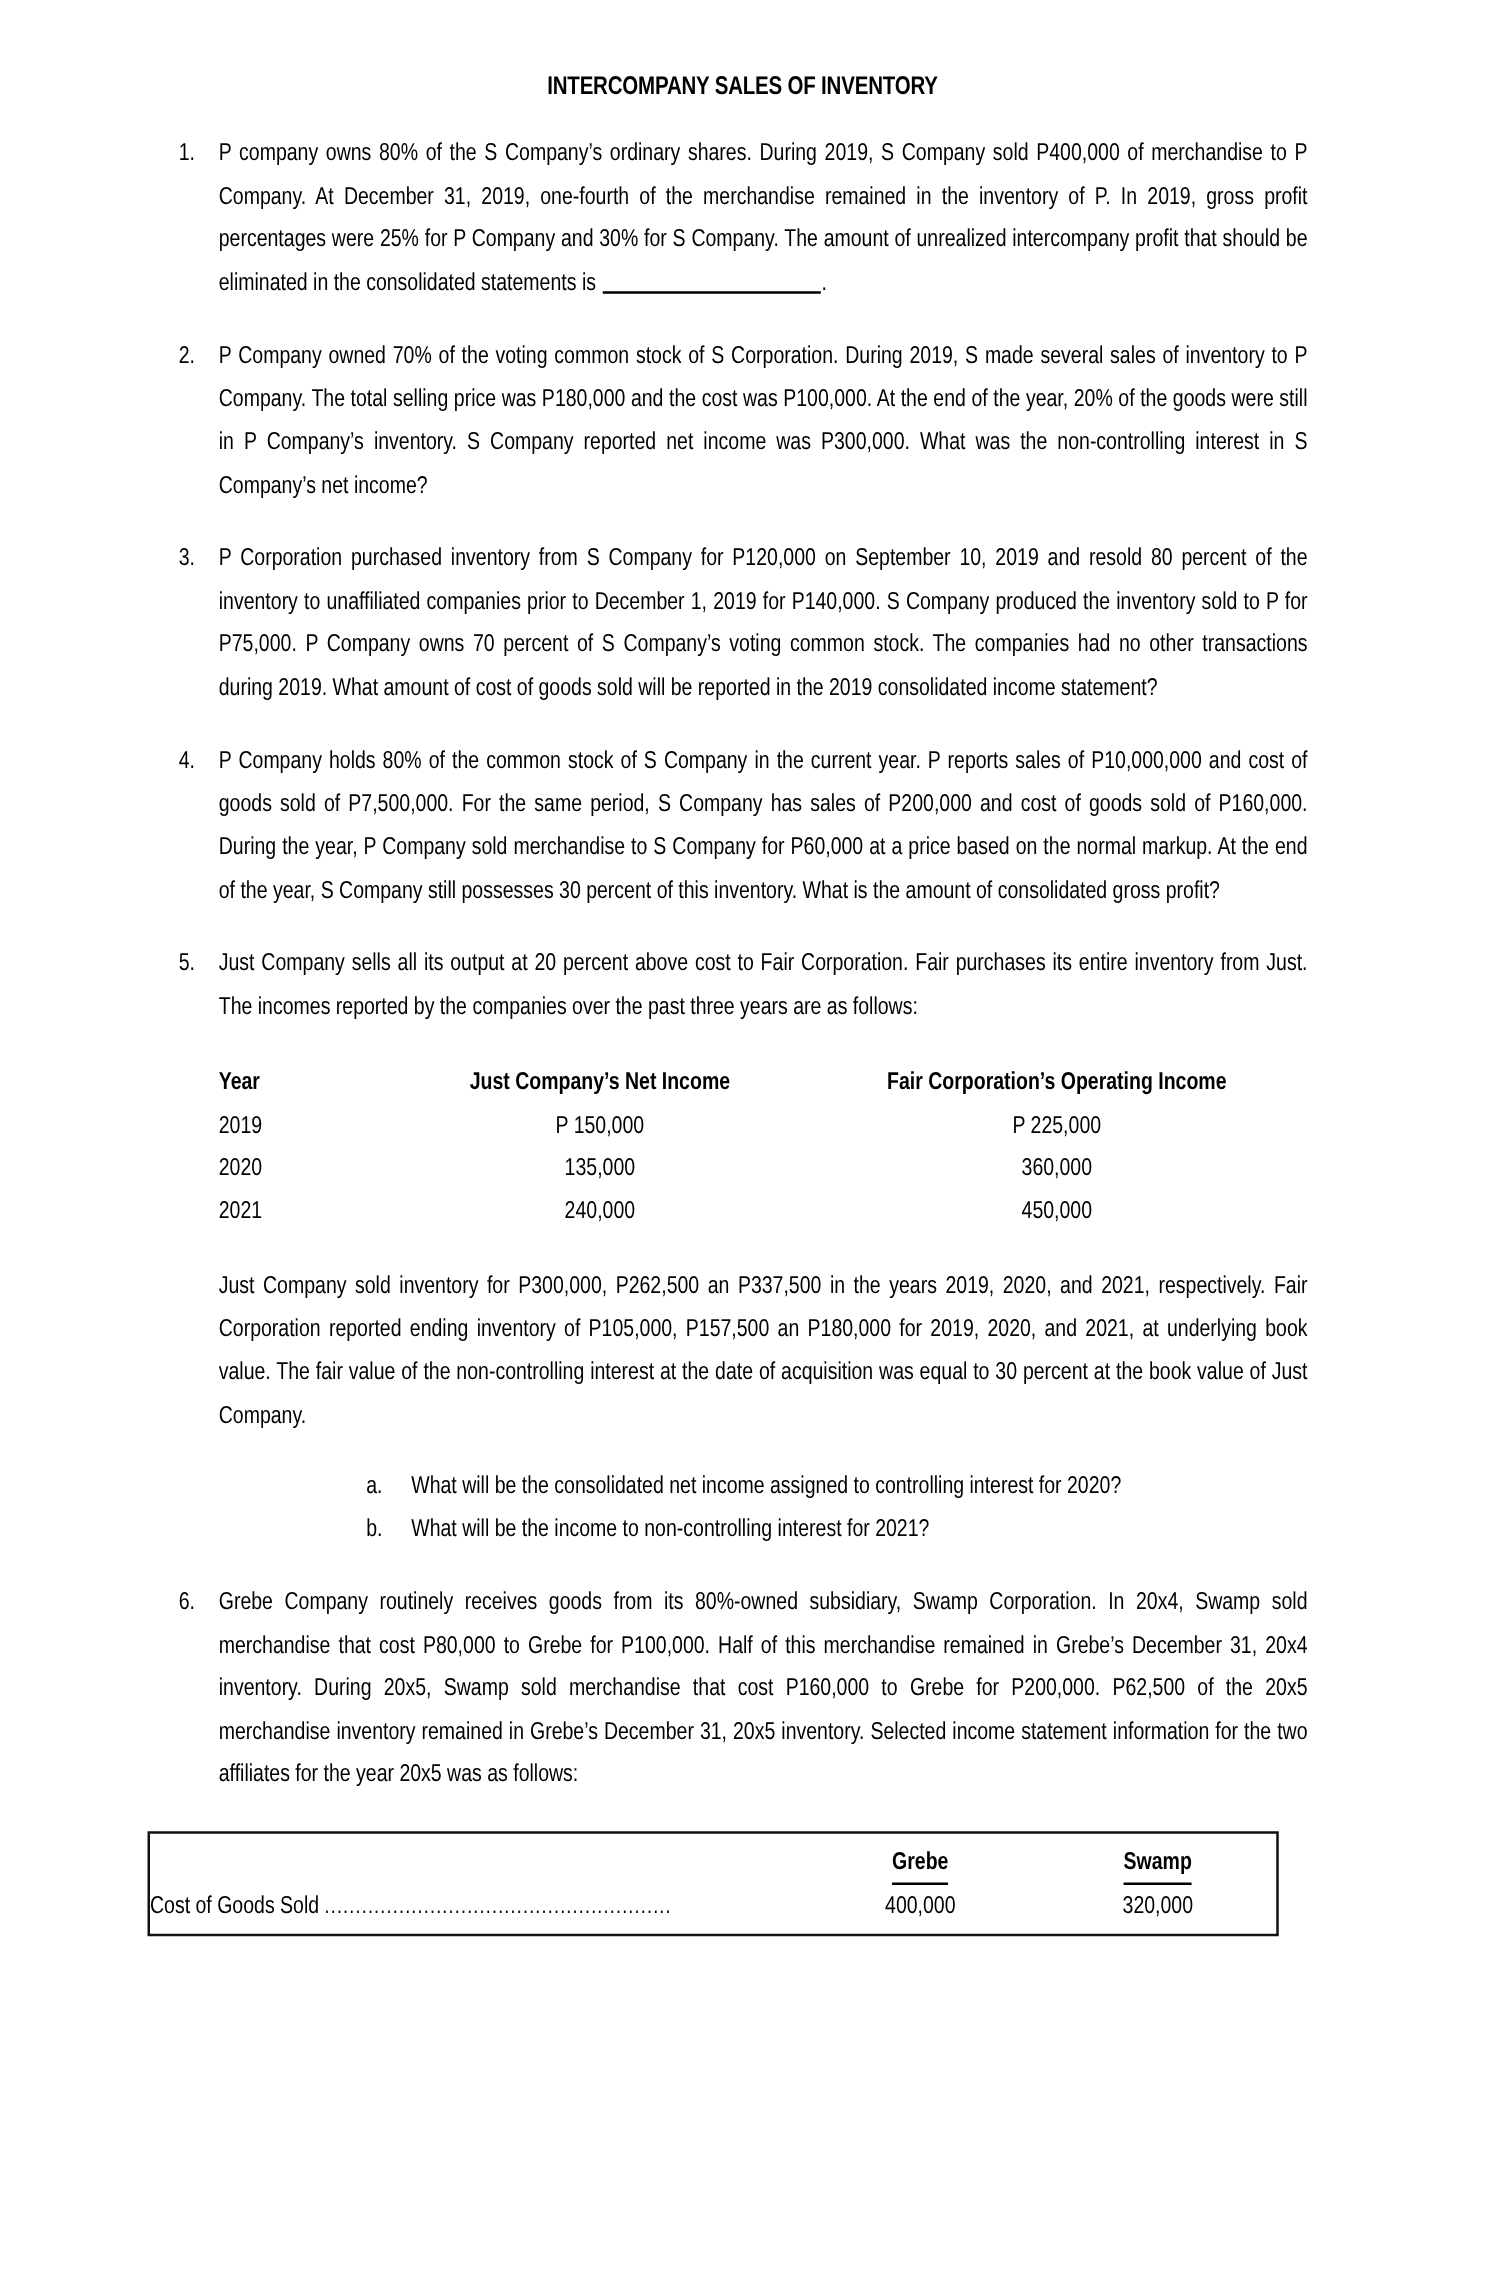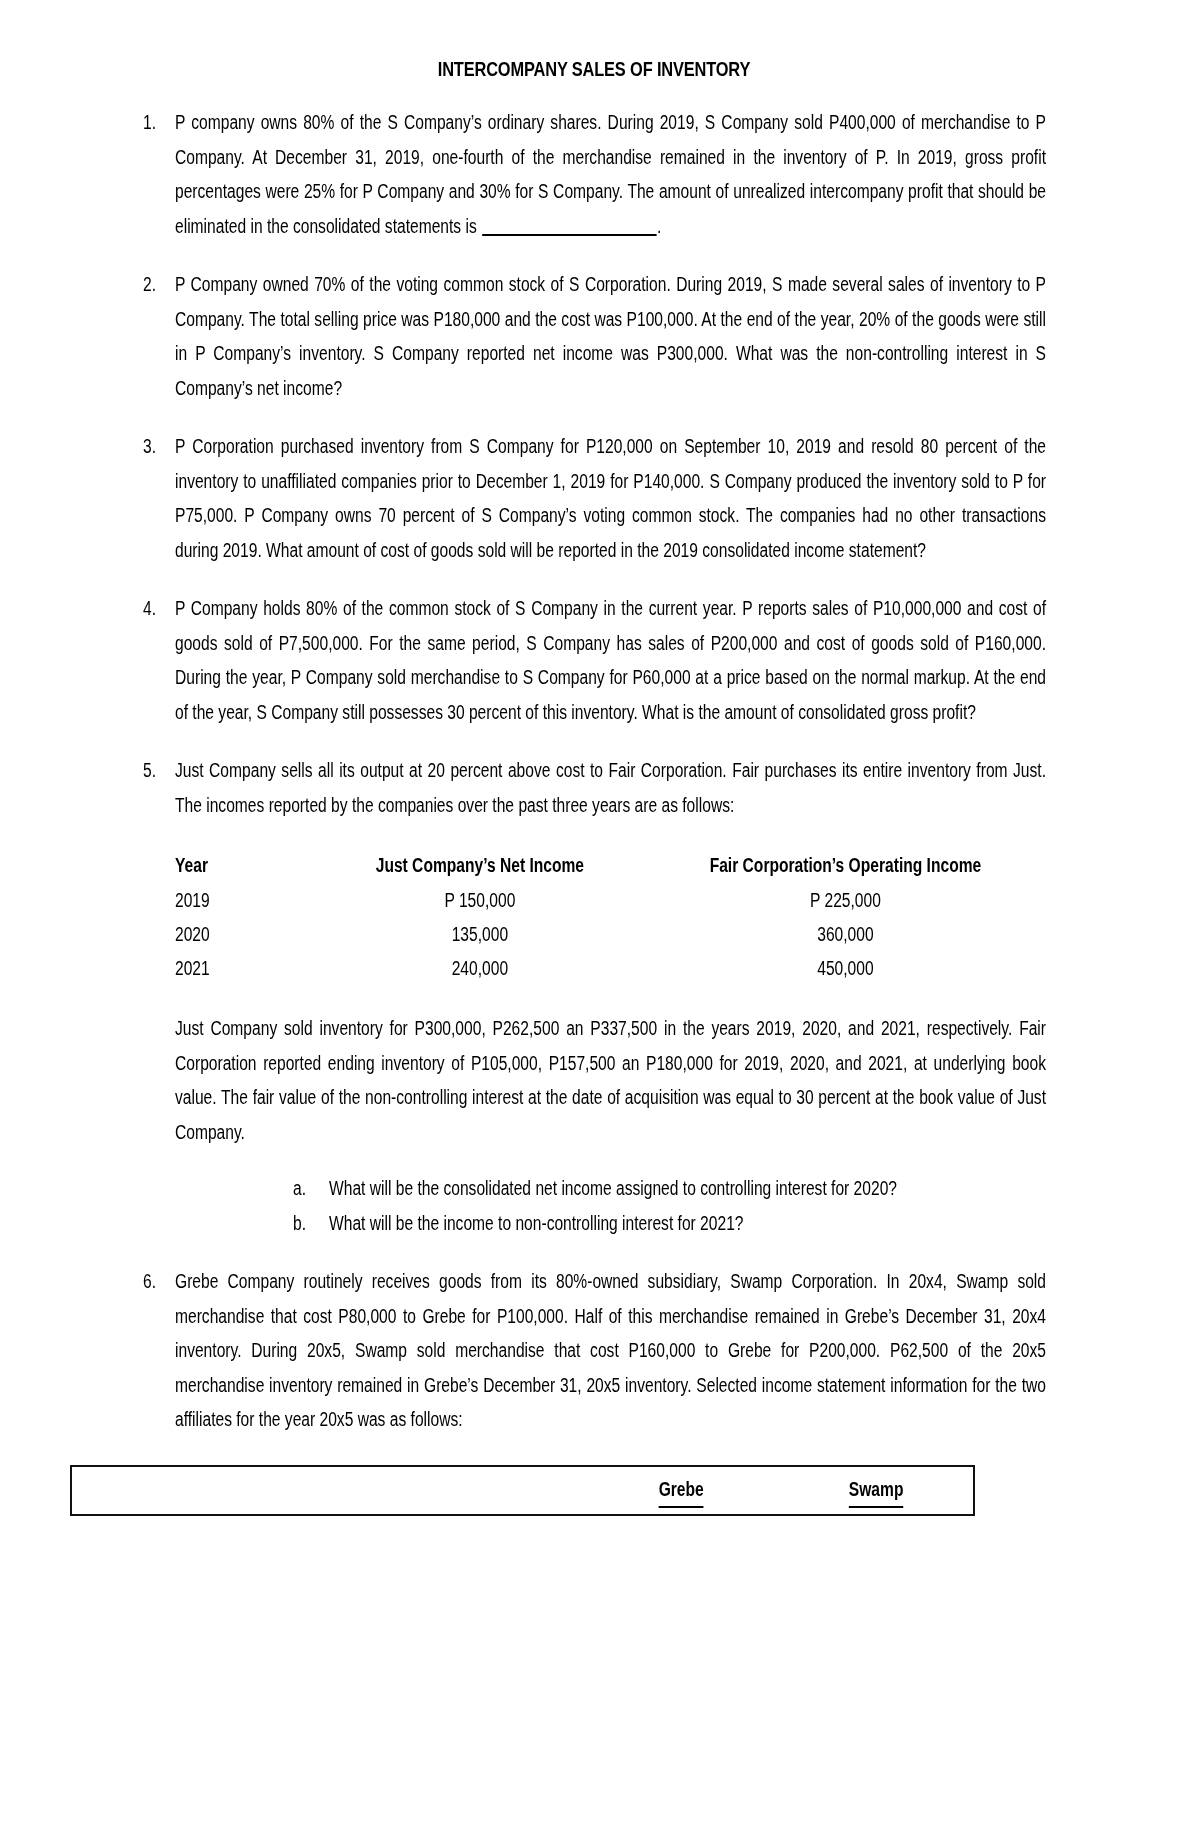--- a/index.html
+++ b/index.html
@@ -119,21 +119,21 @@
   }
   .subtext {
     transform: scaleX(0.80);
     transform-origin: left top;
     white-space: nowrap;
   }
 
   
   .fin-wrap {
     margin-top: 28px;
-    margin-left: 70px;
+    margin-left: 118px;
     width: 905px;
     border: 2px solid #111;
     box-sizing: border-box;
     padding: 6px 0 6px 0;
   }
   .fin-table {
     width: 100%;
     border-collapse: collapse;
   }
   .fin-table td, .fin-table th {
@@ -268,17 +268,22 @@
   <div class="fin-wrap">
     <table class="fin-table">
       <thead>
         <tr class="fin-head">
           <td class="fin-label"></td>
           <td class="fin-col"><span class="v">Grebe</span></td>
           <td class="fin-col"><span class="v">Swamp</span></td>
         </tr>
       </thead>
       <tbody>
+        <tr>
+          <td class="fin-label"><span class="lbl"><span>Cost of Goods Sold </span><span class="dots">........................................................</span></span></td>
+          <td class="fin-col"><span class="v">400,000</span></td>
+          <td class="fin-col"><span class="v">320,000</span></td>
+        </tr>
       </tbody>
     </table>
   </div>
 
 </div>
 
 </body></html>

